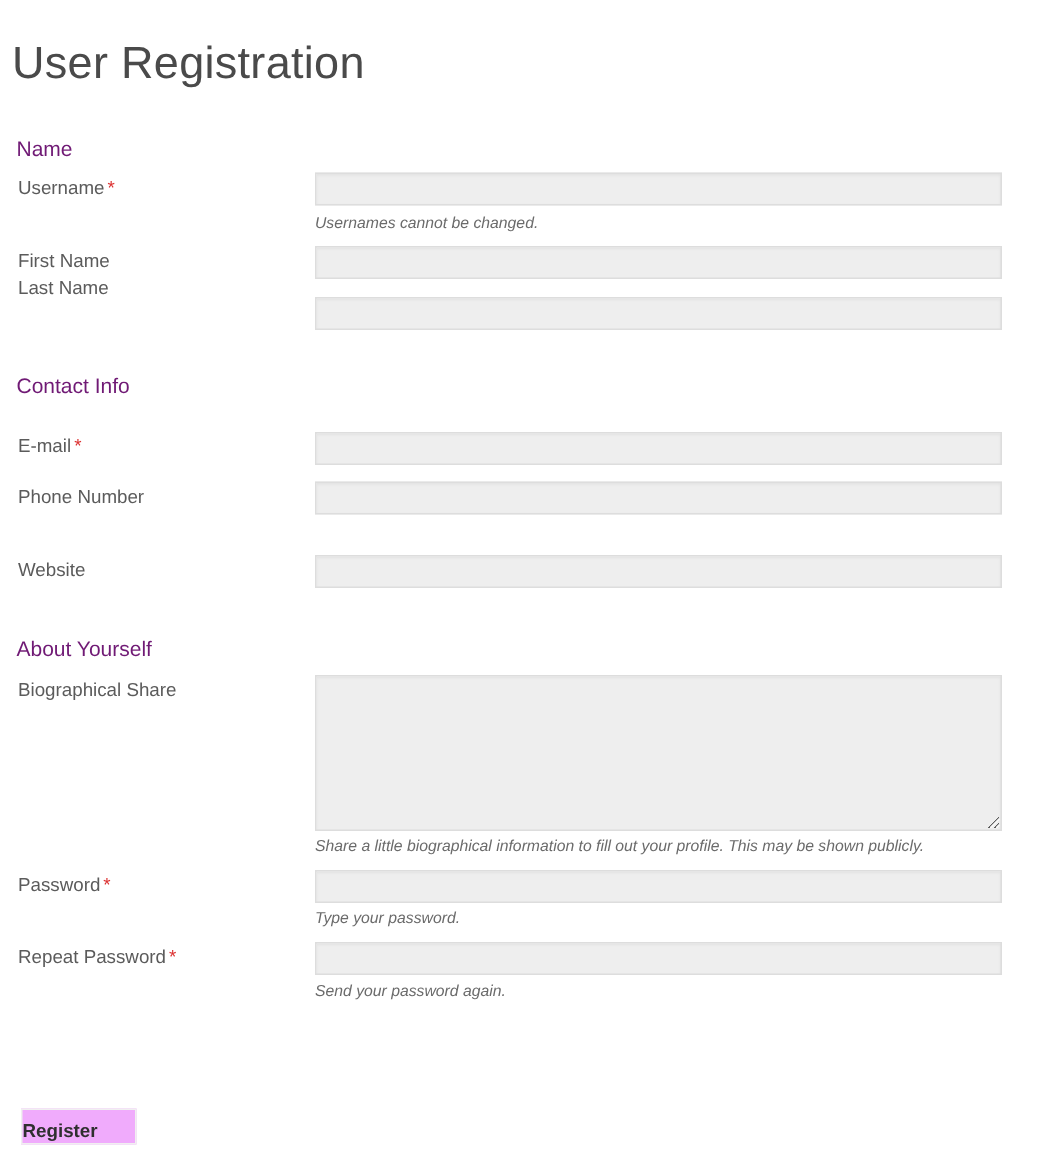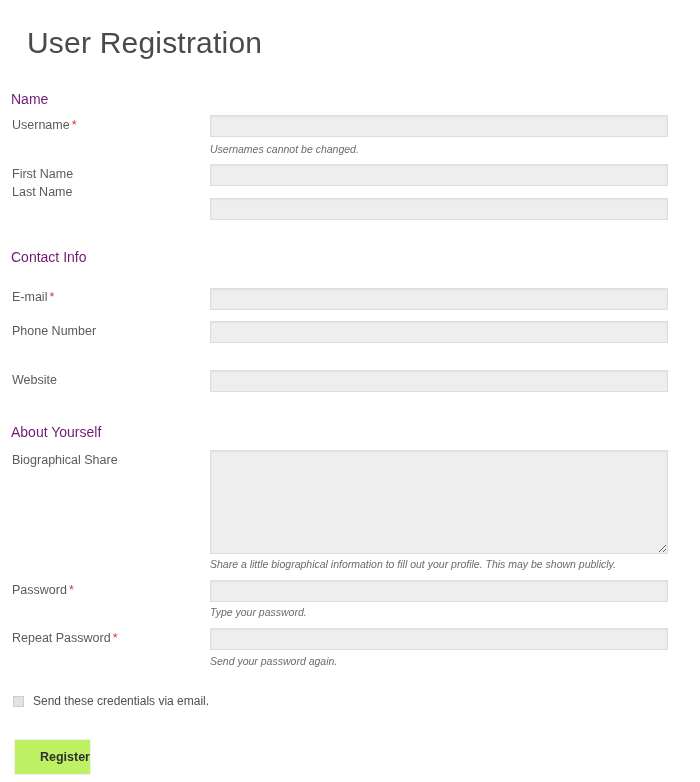--- a/index.html
+++ b/index.html
@@ -20,21 +20,21 @@
     position: relative;
     width: 700px;
     height: 782px;
     box-sizing: border-box;
     padding: 0;
   }
 
   
   .page-title {
     position: absolute;
-    left: 27px;
+    left: 8px;
     top: 4px;
     font-size: 30px;
     font-weight: 300;
     letter-spacing: 0.2px;
     color: #4a4a4a;
     line-height: 38px;
     white-space: nowrap;
   }
 
   
@@ -133,33 +133,33 @@
     line-height: 14px;
     white-space: nowrap;
   }
 
   
   .register-button {
     position: absolute;
     left: 14px;
     top: 739px;
     width: 77px;
-    height: 36px;
-    box-sizing: border-box;
-    background: #bef264;
+    height: 24px;
+    box-sizing: border-box;
+    background: #f0abfc;
     border: 1px solid #f0f0f0;
     border-radius: 0;
     font-family: "Liberation Sans", sans-serif;
     font-size: 12.5px;
     font-weight: bold;
     color: #2f2f2f;
     cursor: pointer;
     padding: 0;
     line-height: 29px;
-    text-align: right;
+    text-align: left;
   }
 </style>
 </head>
 <body>
 
 <div class="page">
 
   <h1 class="page-title">User Registration</h1>
 
   <h2 class="section-heading" style="top:76px;">Name</h2>
@@ -210,20 +210,16 @@
   </label>
   <input class="text-input" type="password" style="top: 580px;" placeholder="">
   <div class="help-text" style="top:605px;">Type your password.</div>
 
   <label class="field-label" style="top:630px;">
     <span>Repeat Password</span><span class="req">*</span>
   </label>
   <input class="text-input" type="password" style="top: 628px;" placeholder="">
   <div class="help-text" style="top:654px;">Send your password again.</div>
 
-  <div class="checkbox-row">
-    <span class="cb-box"></span>
-    <span class="cb-label">Send these credentials via email.</span>
-  </div>
 
   <button class="register-button">Register</button>
 
 </div>
 
 </body></html>

